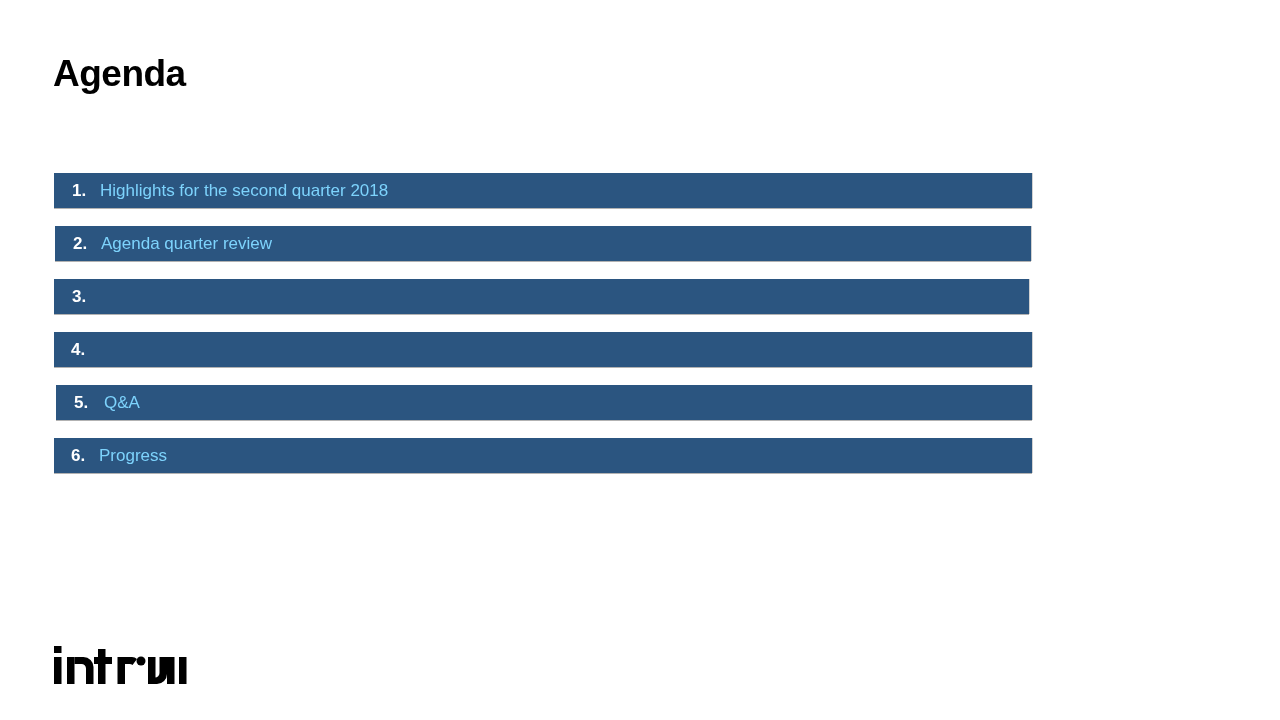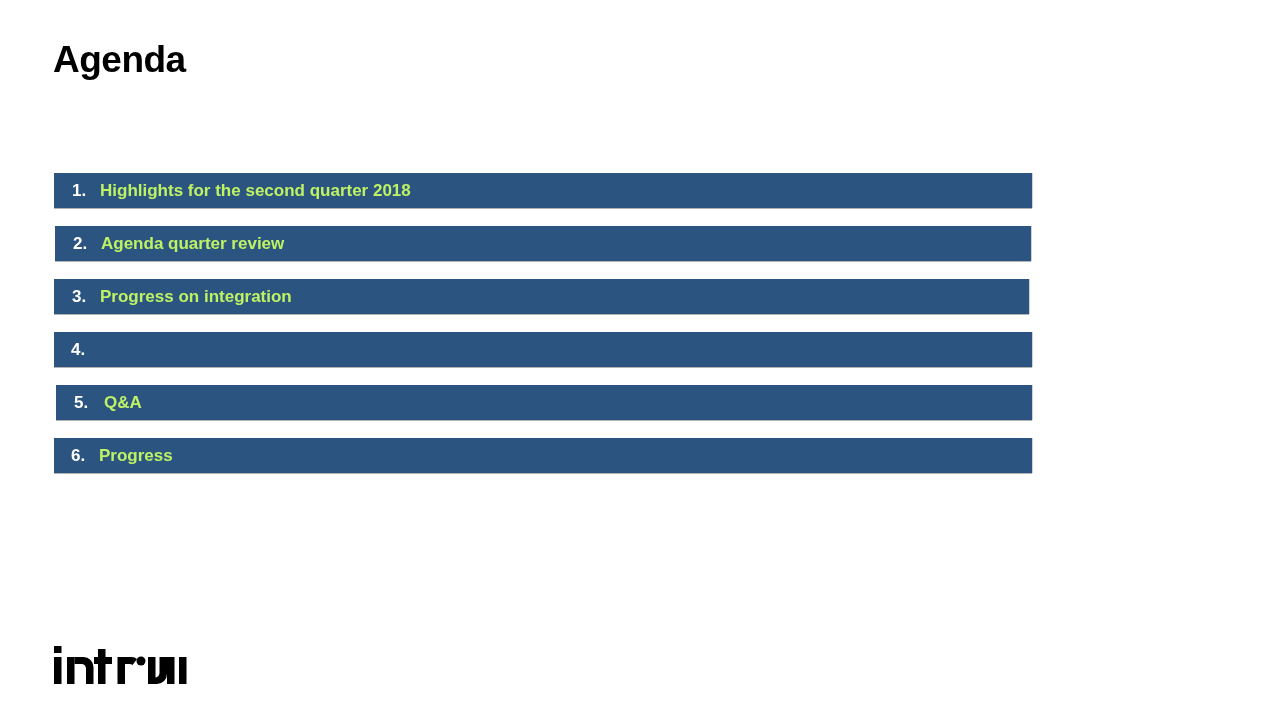--- a/index.html
+++ b/index.html
@@ -19,21 +19,21 @@
   .slide {
     position: absolute;
     inset: 0;
     background: #ffffff;
   }
 
   
   .slide-title {
     position: absolute;
     left: 53px;
-    top: 40px;
+    top: 54px;
     font-size: 37px;
     font-weight: bold;
     color: #000000;
     letter-spacing: -0.5px;
     line-height: 1.1;
     white-space: nowrap;
   }
 
   
   .agenda-list {
@@ -65,22 +65,22 @@
   .agenda-num {
     font-size: 17px;
     font-weight: bold;
     color: #ffffff;
     flex: 0 0 auto;
     text-align: left;
   }
 
   .agenda-label {
     font-size: 17px;
-    font-weight: bold;
-    color: #bef264;
+    font-weight: normal;
+    color: #7dd3fc;
     white-space: nowrap;
     flex: 0 0 auto;
   }
 
   .agenda-row.r1 .agenda-num { margin-left: 18px; width: 28px; }
   .agenda-row.r2 .agenda-num { margin-left: 18px; width: 28px; }
   .agenda-row.r3 .agenda-num { margin-left: 18px; width: 28px; }
   .agenda-row.r4 .agenda-num { margin-left: 17px; width: 28px; }
   .agenda-row.r5 .agenda-num { margin-left: 18px; width: 30px; }
   .agenda-row.r6 .agenda-num { margin-left: 17px; width: 28px; }
@@ -110,21 +110,20 @@
       <span class="agenda-label">Highlights for the second quarter 2018</span>
     </div>
 
     <div class="agenda-row r2">
       <span class="agenda-num">2.</span>
       <span class="agenda-label">Agenda quarter review</span>
     </div>
 
     <div class="agenda-row r3">
       <span class="agenda-num">3.</span>
-      <span class="agenda-label">Progress on integration</span>
     </div>
 
     <div class="agenda-row r4">
       <span class="agenda-num">4.</span>
     </div>
 
     <div class="agenda-row r5">
       <span class="agenda-num">5.</span>
       <span class="agenda-label">Q&amp;A</span>
     </div>

